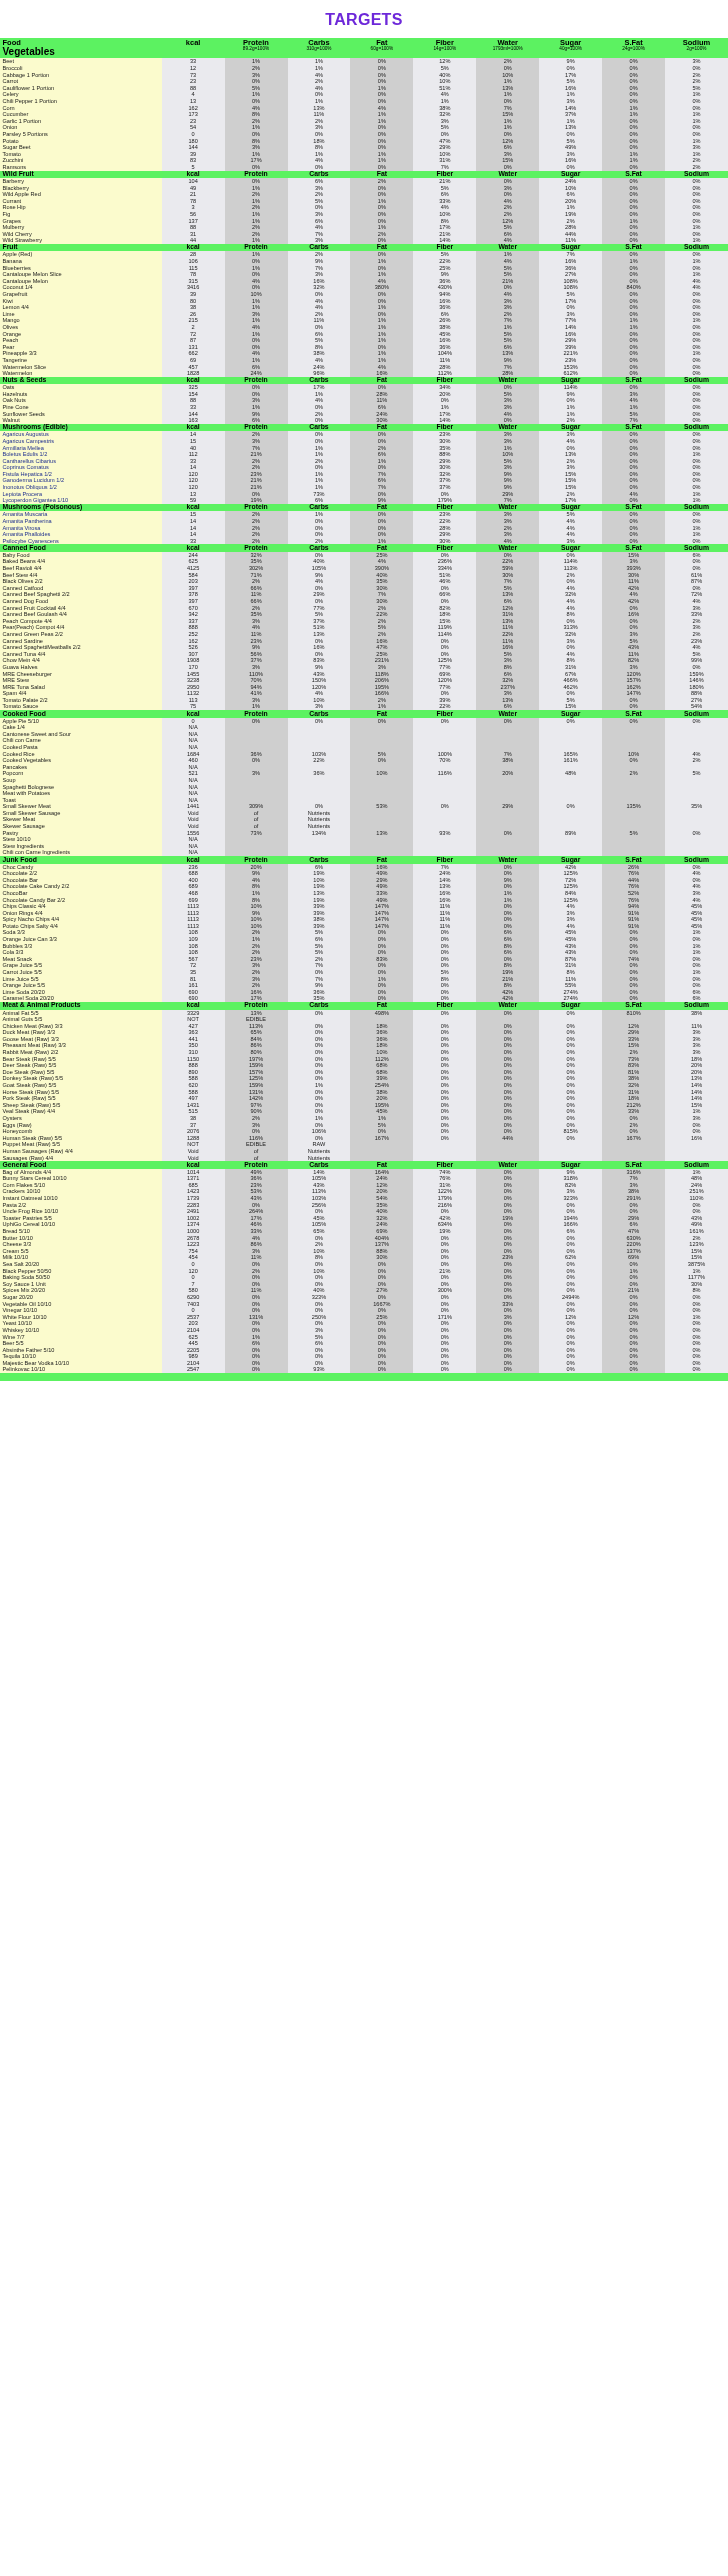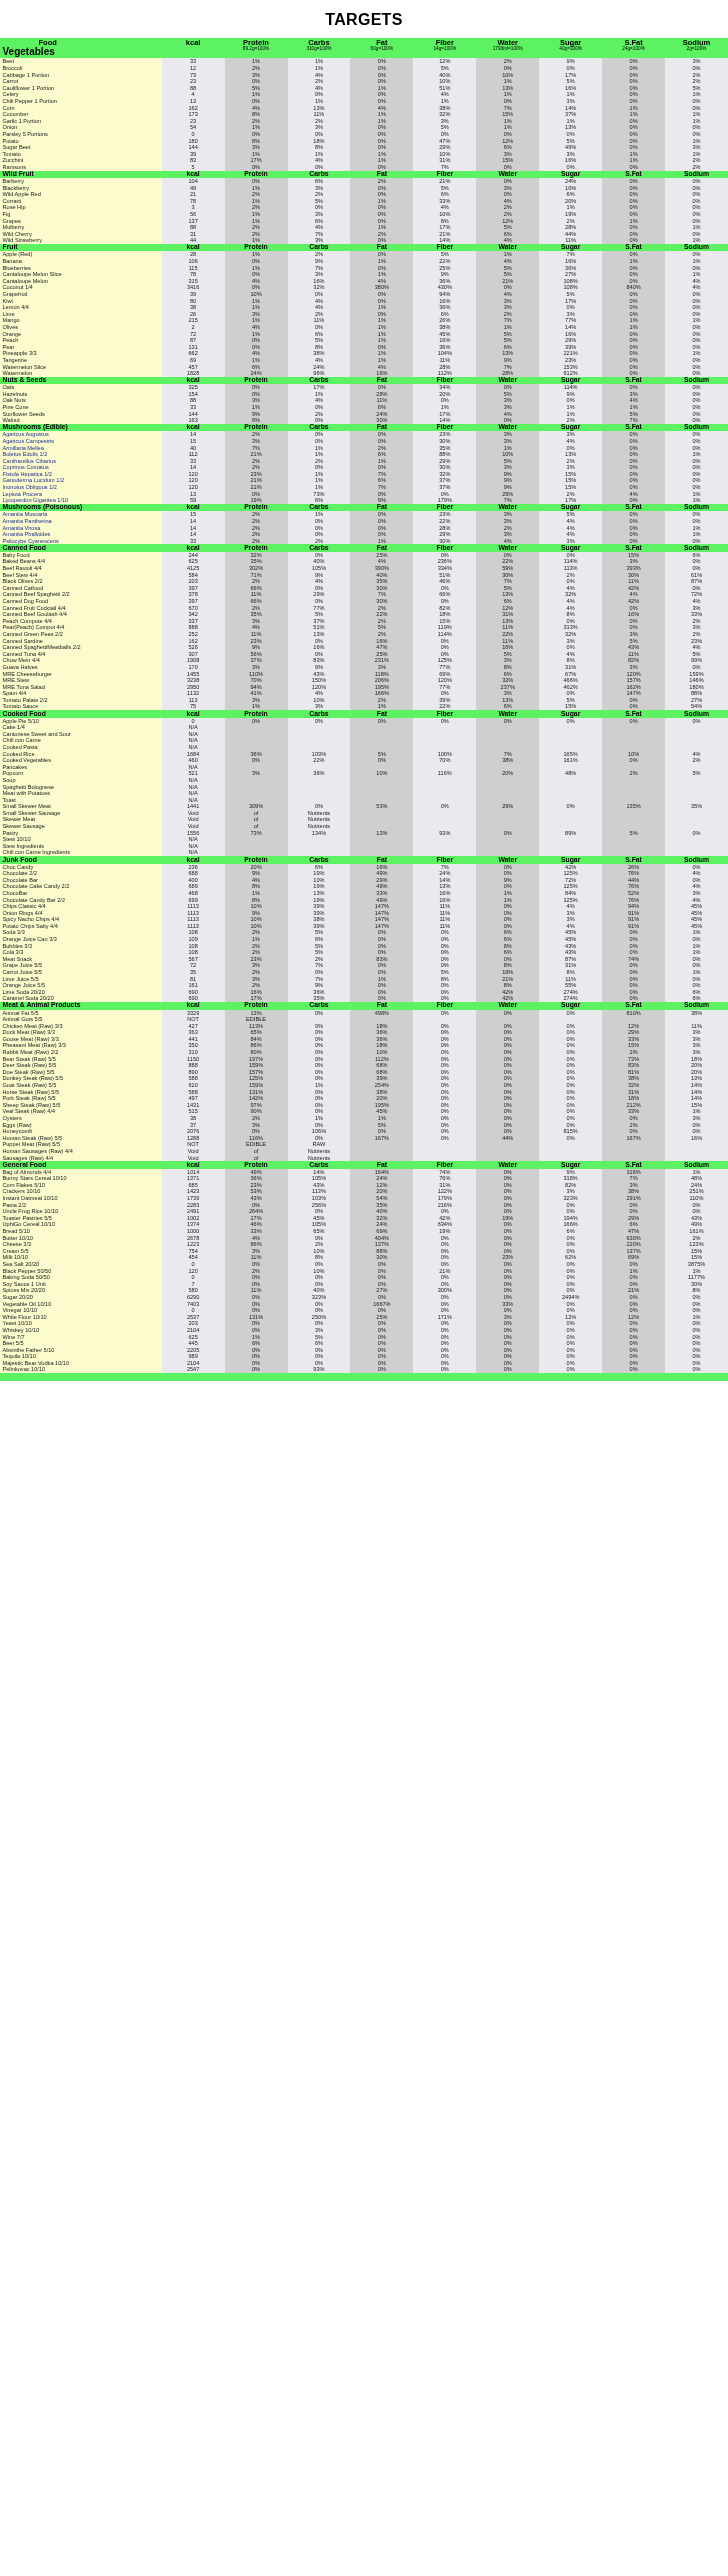--- a/index.html
+++ b/index.html
@@ -1,37 +1,37 @@
 <!DOCTYPE html>
 <html style="font-size:10px"><head>
 <meta charset="utf-8">
 <style>
   html,body{margin:0;padding:0;background:#fff;}
   body{width:728px;font-family:"Liberation Sans",sans-serif;color:#1a1a1a;}
-  #title{text-align:center;font-size:16px;font-weight:bold;letter-spacing:0.3px;padding:11.2px 0 8.7px 0;color:#000000;}
+  #title{text-align:center;font-size:16px;font-weight:bold;letter-spacing:0.3px;padding:11.2px 0 8.7px 0;color:#6d28d9;}
   table{border-collapse:collapse;width:728px;table-layout:fixed;font-size:5.6px;}
   col.c-food{width:149px;}
   col.c-num{width:58px;}
   td,th{padding:0 2.5px;height:6.6px;line-height:6.6px;overflow:hidden;white-space:nowrap;}
   .food{text-align:left;background:#fbfbcd;}
   .num{text-align:center;}
   .sA{background:#eaeaee;}
   .sB{background:#cfcfcf;}
   tr.hdr td{background:#5cf261;font-weight:bold;color:#000;}
   tr.hdr td.food{text-align:left;}
   tr.hdr td .sub{font-weight:normal;font-size:4.7px;display:block;line-height:5px;}
   tr.mainhdr td{height:18.7px;vertical-align:top;padding-top:1.9px;}
   tr.mainhdr td.food{font-size:7.5px;}
   tr.mainhdr td.num{font-size:7.5px;}
   tr.mainhdr td.num .sub{font-size:4.7px;}
   tr.sechdr td{height:7.5px;font-size:6.8px;}
   tr.sechdr td.num{font-size:6.8px;}
   .mush .food{color:#1f2f8f;}
   .blank td{background:#5cf261;height:7.5px;}
-  tr.mainhdr td.food span.lbl{display:block;font-size:7.5px;margin-left:36px;}
+  tr.mainhdr td.food span.lbl{display:block;font-size:7.5px;}
   tr.mainhdr td.food span.sec{display:block;font-size:10px;padding-top:2.5px;}
 </style>
 </head>
 <body>
 
 <div id="title">TARGETS</div>
 
 <table>
   <colgroup>
     <col class="c-food">

